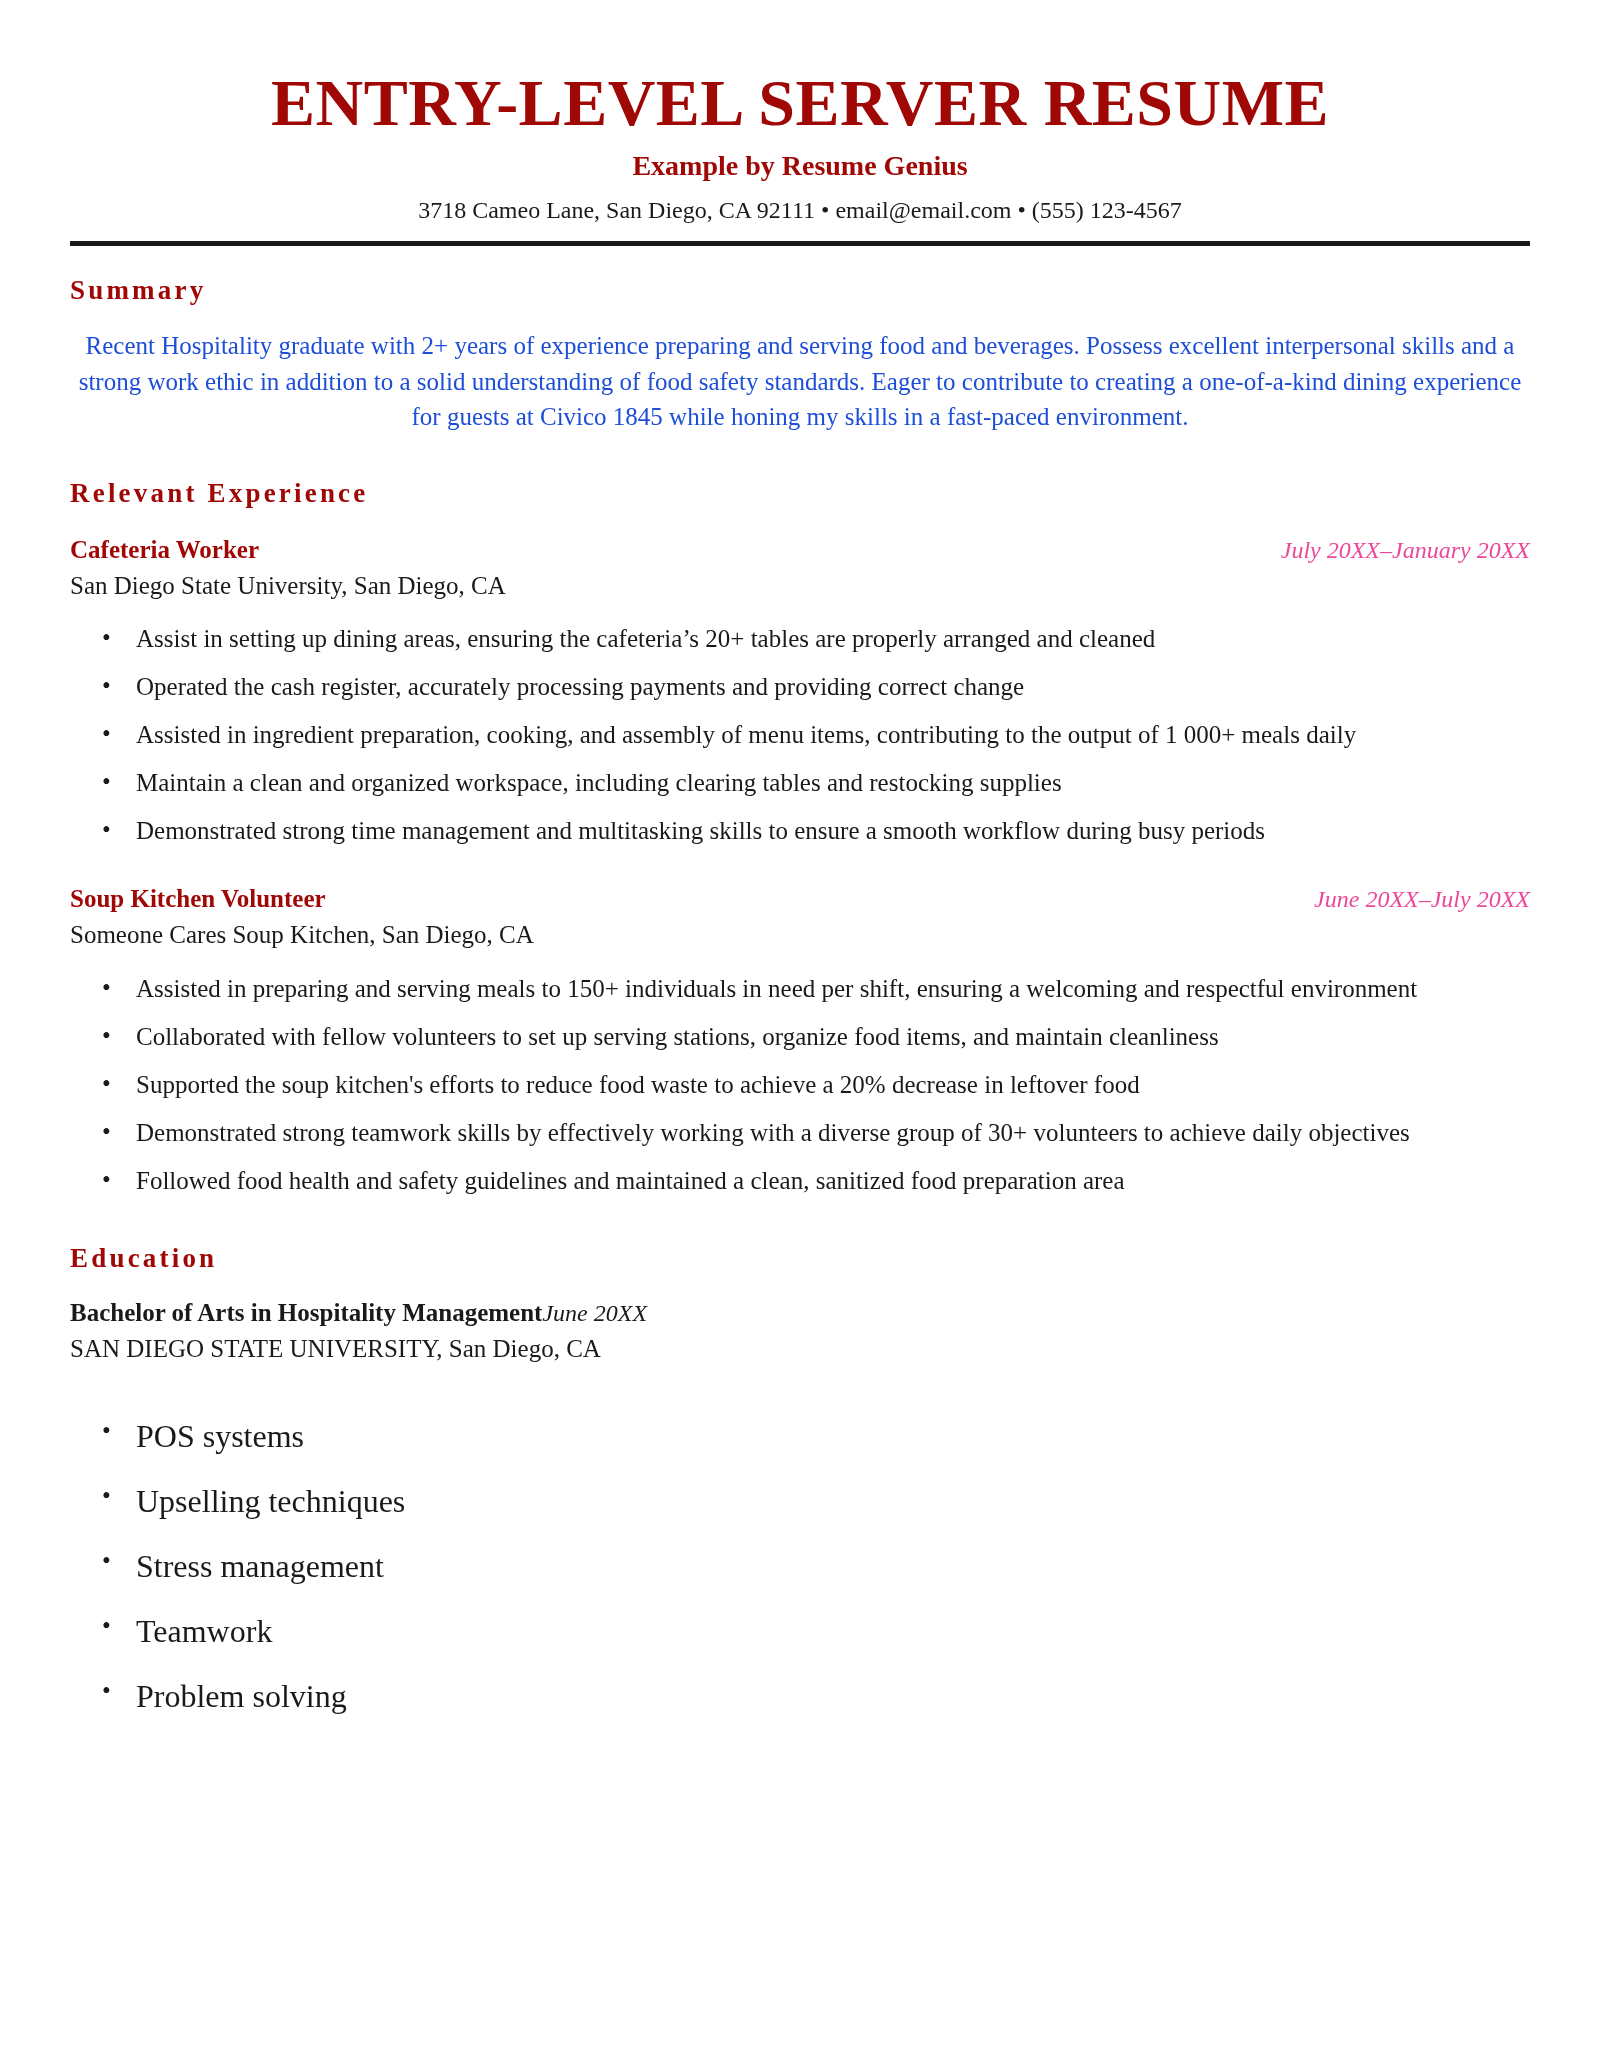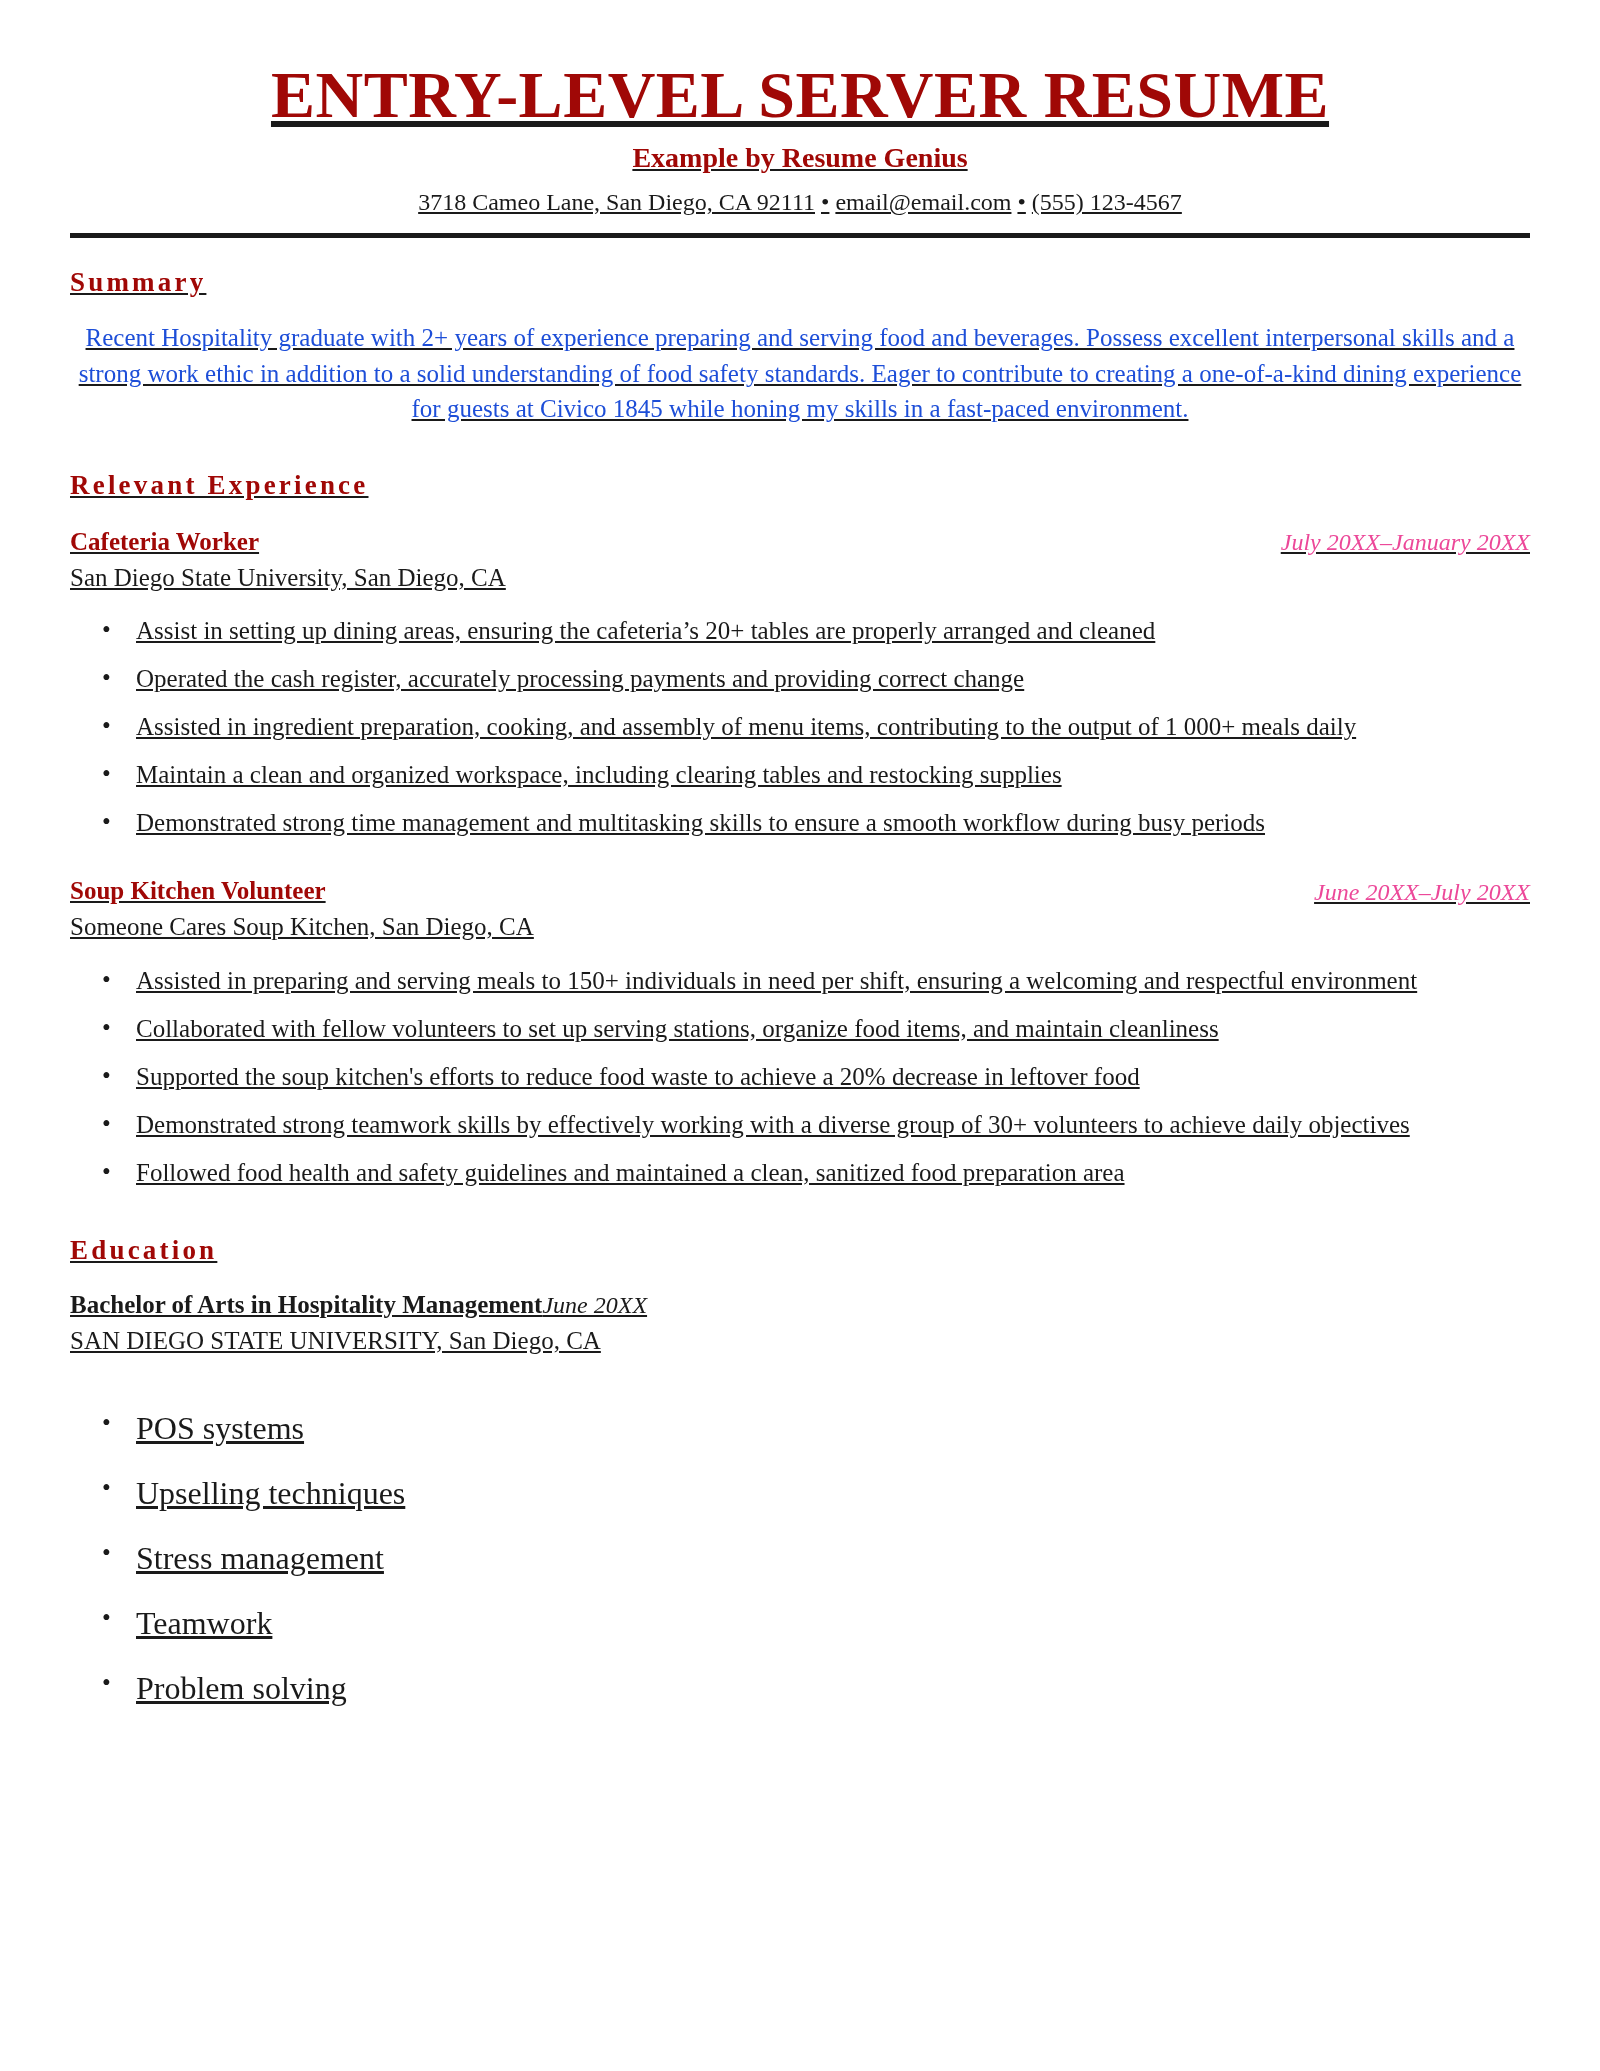--- a/index.html
+++ b/index.html
@@ -12,23 +12,22 @@
     height: 2071px;
     font-family: "Liberation Serif", "DejaVu Serif", serif;
     color: #1a1a1a;
     overflow: hidden;
   }
 
   .page {
     width: 1600px;
     height: 2071px;
     box-sizing: border-box;
-    padding: 4px 70px;
+    padding: 12px 70px;
     position: relative;
-    text-decoration: underline;
   }
 
   
   .header {
     padding-top: 56px;
     text-align: center;
   }
   .resume-title {
     font-family: "Liberation Serif", "DejaVu Serif", serif;
     font-size: 66px;
@@ -91,21 +90,21 @@
   
   .job {
     margin-top: 26px;
   }
   .job + .job {
     margin-top: 36px;
   }
   .job-head {
     display: flex;
     justify-content: space-between;
-    align-items: flex-end;
+    align-items: center;
     width: 100%;
     gap: 30px;
   }
   .job-title {
     font-size: 25px;
     font-weight: bold;
     color: #a00806;
     line-height: 1.2;
   }
   .job-dates {

